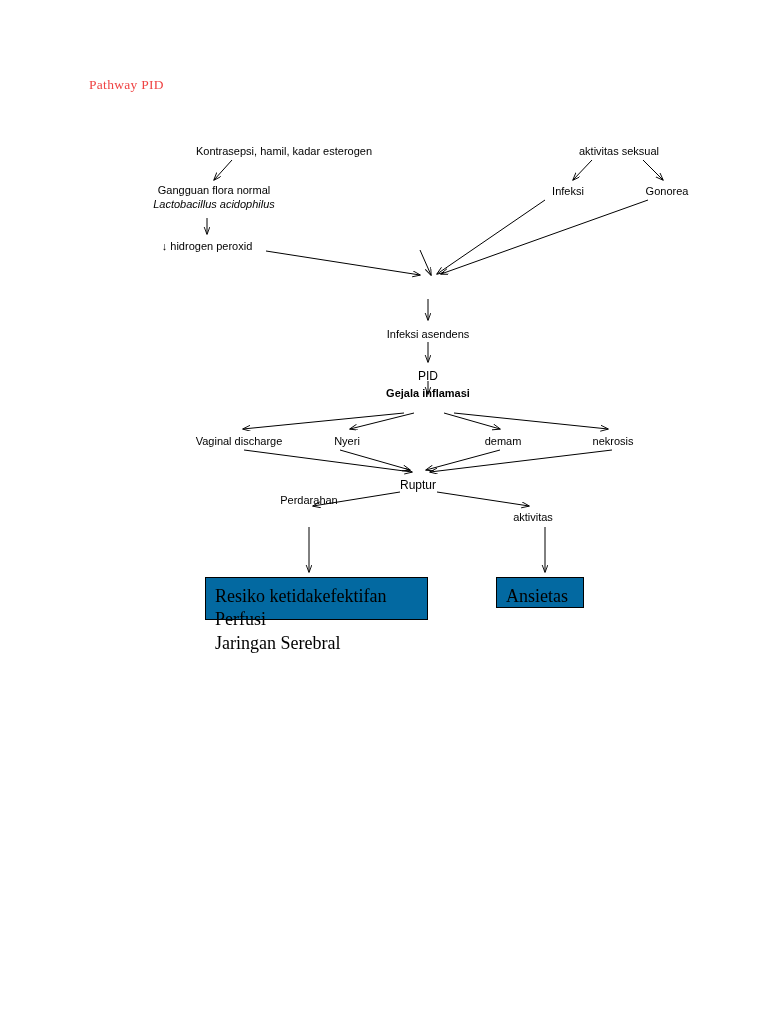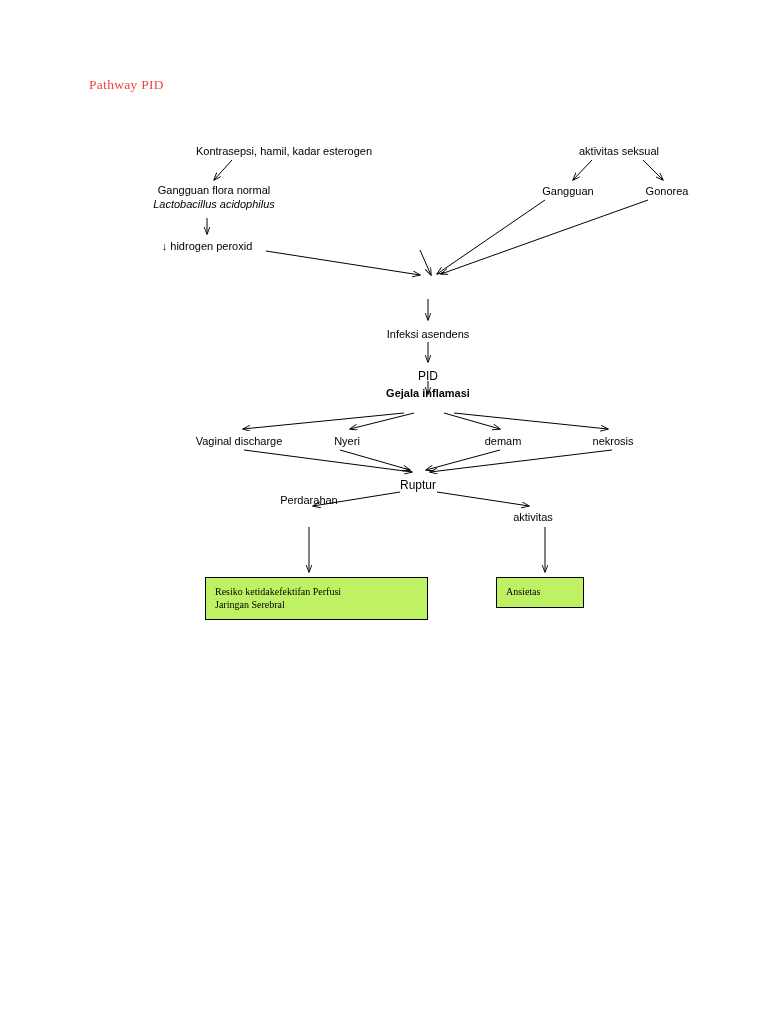--- a/index.html
+++ b/index.html
@@ -51,23 +51,23 @@
     transform: translateX(-50%);
     text-align: center;
   }
   .node .italic {
     font-style: italic;
     text-align: center;
   }
   .boxnode {
     position: absolute;
     border: 1px solid #000;
-    background: #bef264;
+    background: #0369a1;
     font-family: "Liberation Serif", serif;
-    font-size: 10px;
+    font-size: 18px;
     color: #000;
     line-height: 1.3;
     padding: 7px 9px;
     box-sizing: border-box;
   }
   .sub {
     display: block;
   }
 </style>
 </head>
@@ -133,21 +133,21 @@
   <div class="node center" style="left:619px; top:145px;">
     <span>aktivitas seksual</span>
   </div>
 
   <div class="node center" style="left:214px; top:184px;">
     <span class="sub">Gangguan flora normal</span>
     <span class="sub italic">Lactobacillus acidophilus</span>
   </div>
 
   <div class="node center" style="left:568px; top:185px;">
-    <span>Gangguan</span>
+    <span>Infeksi</span>
   </div>
 
   <div class="node center" style="left:667px; top:185px;">
     <span>Gonorea</span>
   </div>
 
   <div class="node center" style="left:207px; top:240px;">
     <span>↓ hidrogen peroxid</span>
   </div>
 

